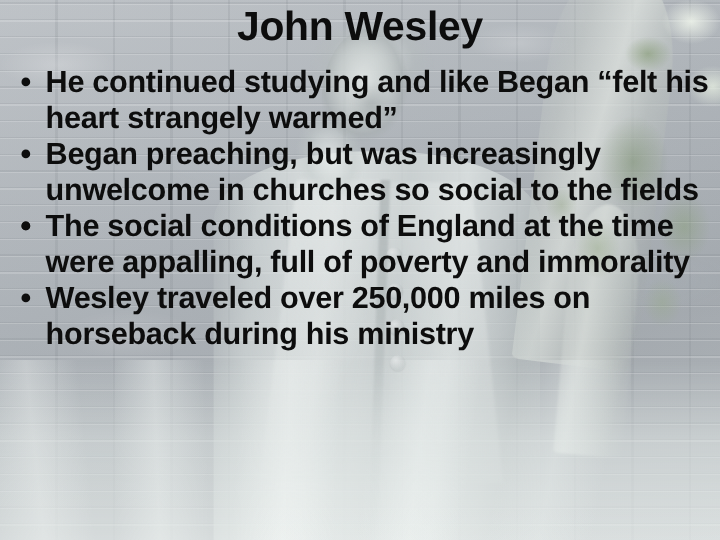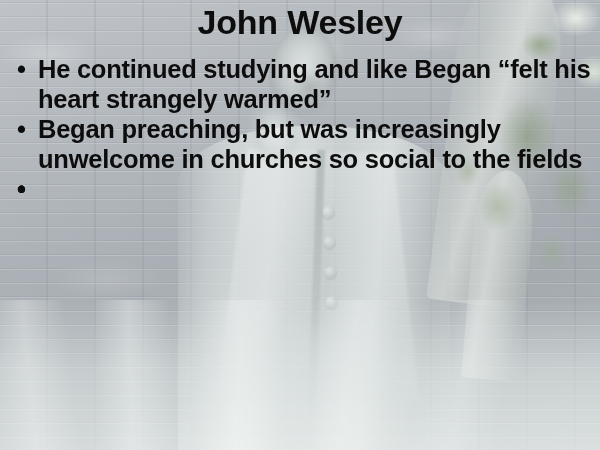--- a/index.html
+++ b/index.html
@@ -300,21 +300,23 @@
         <span class="dot">•</span>
         <span>Began preaching, but was increasingly unwelcome in churches so social to the fields</span>
       </li>
 
       <li class="bullet-item">
         <span class="dot">•</span>
       </li>
 
       <li class="bullet-item">
         <span class="dot">•</span>
-      </li>
-
-      <li class="bullet-item">
-        <span class="dot">•</span>
+        <span>The social conditions of England at the time were appalling, full of poverty and immorality</span>
+      </li>
+
+      <li class="bullet-item">
+        <span class="dot">•</span>
+        <span>Wesley traveled over 250,000 miles on horseback during his ministry</span>
       </li>
 
     </ul>
   </div>
 </div>
 
 </body></html>

